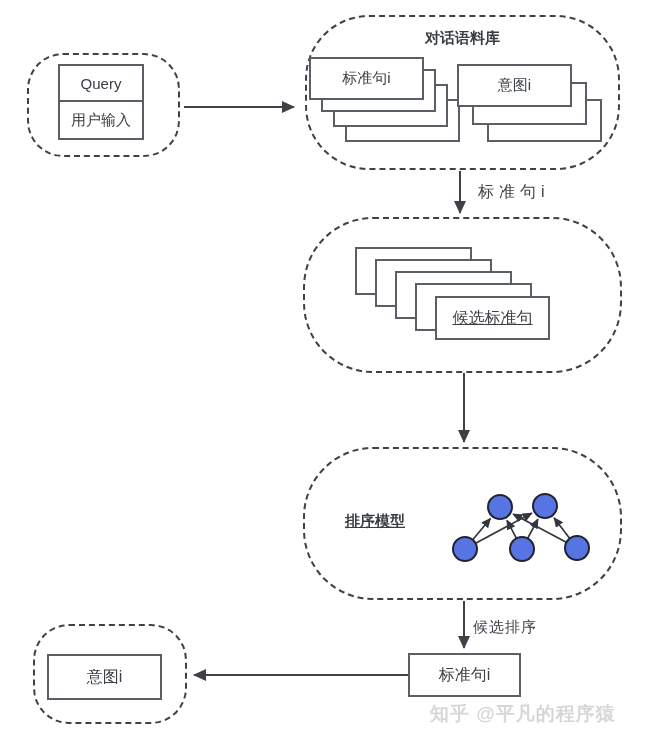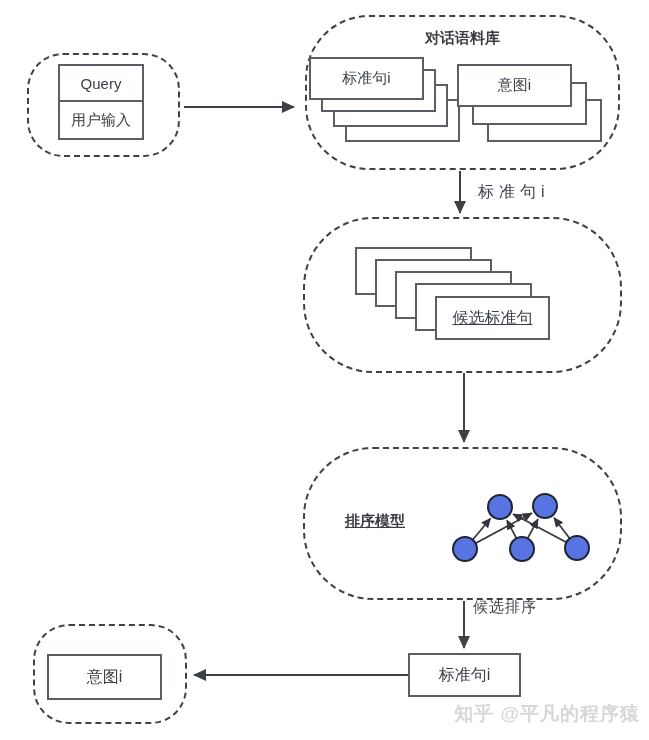--- a/index.html
+++ b/index.html
@@ -46,21 +46,20 @@
     position:absolute;left:0;top:0;width:649px;height:740px;
     pointer-events:none;z-index:5;
   }
   .ln{stroke:var(--line,#3e4247);stroke-width:2;fill:none;}
   .net-ln{stroke:#33373d;stroke-width:1.7;fill:none;}
   .hd{fill:var(--line,#3e4247);stroke:none;}
   .net-hd{fill:#33373d;stroke:none;}
   .node{fill:var(--node-blue,#5873e2);stroke:var(--node-stroke,#20242e);stroke-width:2;}
   #watermark{
     position:absolute;left:430px;top:701px;width:210px;
-    text-align:right;
     font-size:19px;font-weight:bold;
     color:var(--watermark,#d7d7d7);
     letter-spacing:1px;
     white-space:nowrap;
   }
   .two-cell{flex-direction:column;padding:0;}
   .cell{width:100%;height:37px;display:flex;align-items:center;justify-content:center;box-sizing:border-box;}
   .cell-top{border-bottom:2px solid var(--box-border,#5a5f66);}
 </style>
 </head>
@@ -114,21 +113,21 @@
       <line class="net-ln" x1="139" y1="61" x2="75.2" y2="27.1" marker-end="url(#ah-net)"></line>
       <line class="net-ln" x1="139" y1="61" x2="116.1" y2="30.9" marker-end="url(#ah-net)"></line>
       <circle class="node" cx="62" cy="20" r="12"></circle>
       <circle class="node" cx="107" cy="19" r="12"></circle>
       <circle class="node" cx="27" cy="62" r="12"></circle>
       <circle class="node" cx="84" cy="62" r="12"></circle>
       <circle class="node" cx="139" cy="61" r="12"></circle>
     </svg>
   </div>
 
-  <div class="flow-label" style="left:473px;top:598px;letter-spacing:1px;">候选排序</div>
+  <div class="flow-label" style="left:473px;top:618px;letter-spacing:1px;">候选排序</div>
 
   <div class="card" style="left:408px;top:653px;width:113px;height:44px;font-size:16px;">标准句i</div>
 
   <div class="dashed-group" style="left:33px;top:624px;width:154px;height:100px;border-radius:36px;">
     <div class="card" style="left:12px;top:28px;width:115px;height:46px;font-size:16px;">意图i</div>
   </div>
 
   <div id="watermark">知乎 @平凡的程序猿</div>
 
   <svg id="arrow-overlay" width="649" height="740" viewBox="0 0 649 740">

